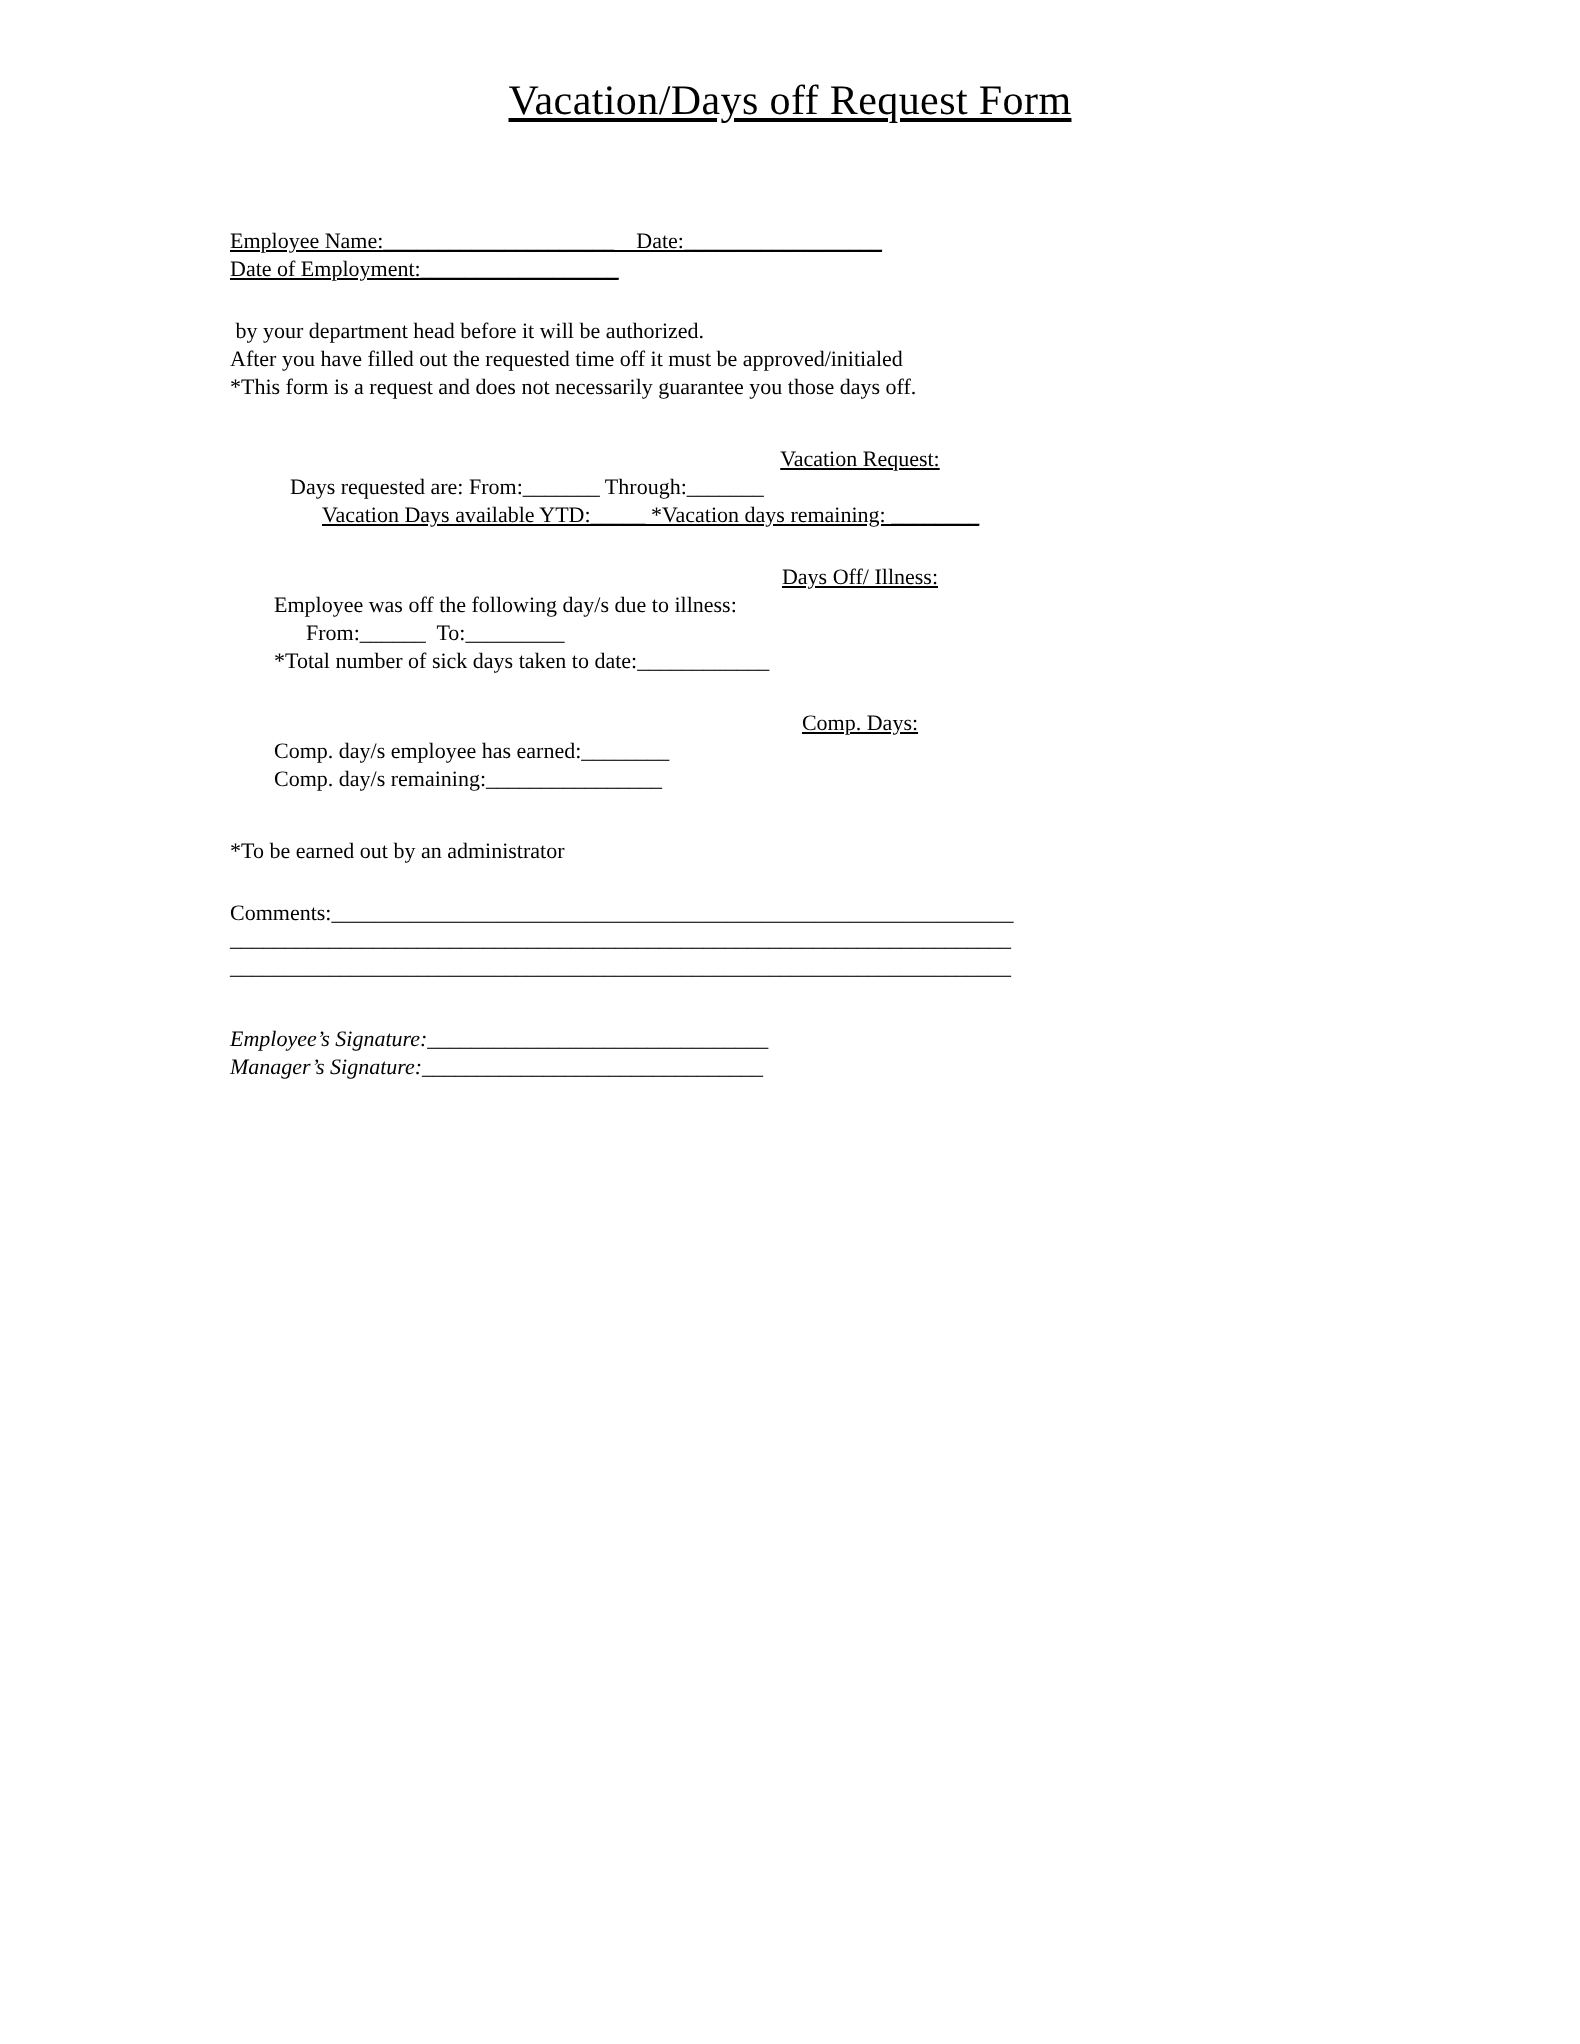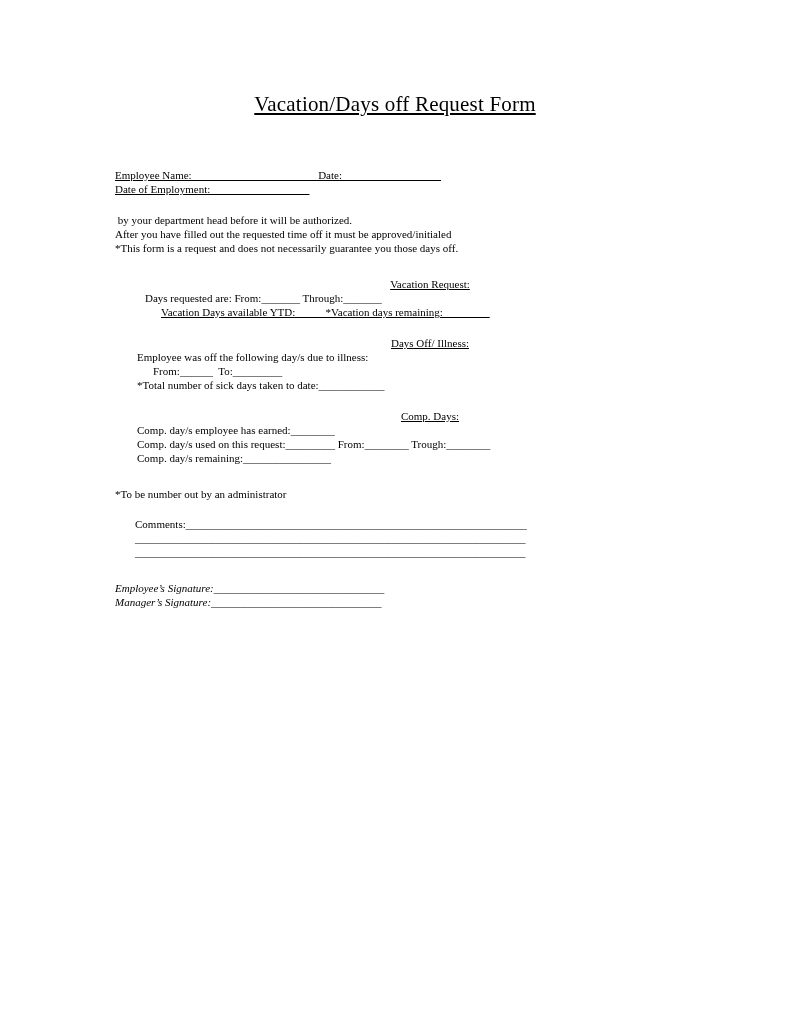--- a/index.html
+++ b/index.html
@@ -19,21 +19,21 @@
     width: 790px;
     height: 1022px;
     box-sizing: border-box;
     padding: 0;
     position: relative;
   }
   .title {
     text-align: center;
     font-size: 21px;
     text-decoration: underline;
-    margin-top: 92px;
+    margin-top: 38px;
     letter-spacing: 0.2px;
   }
   .body-area {
     margin-left: 115px;
     margin-right: 45px;
     margin-top: 52px;
     font-size: 11px;
     line-height: 1.27;
   }
   .line {
@@ -47,21 +47,21 @@
     text-decoration: underline;
     text-align: center;
   }
   .gap-md { height: 17px; }
   .gap-lg { height: 22px; }
   .indent1 { padding-left: 30px; }
   .indent2 { padding-left: 46px; text-decoration: underline; }
   .indent3 { padding-left: 22px; }
   .indent4 { padding-left: 38px; }
   .sig-block .line { padding-left: 0; font-style: italic; }
-  .comments .line { white-space: pre; margin-left: 20px; }
+  .comments .line { white-space: pre; }
 </style>
 </head>
 <body>
 
 <div class="page">
 
   <div class="title">Vacation/Days off Request Form</div>
 
   <div class="body-area">
 
@@ -94,27 +94,26 @@
       <div class="line indent4">From:______  To:_________</div>
       <div class="line indent3">*Total number of sick days taken to date:____________</div>
     </div>
 
     <div class="gap-md"></div>
 
 
     <div>
       <div class="line bold-u">Comp. Days:</div>
       <div class="line indent3">Comp. day/s employee has earned:________</div>
-      <div class="line indent3">Comp. day/s used on this request:_________ From:________ Trough:________</div>
       <div class="line indent3">Comp. day/s remaining:________________</div>
     </div>
 
     <div class="gap-lg"></div>
 
-    <div class="line">*To be number out by an administrator</div>
+    <div class="line">*To be earned out by an administrator</div>
 
     <div class="gap-md"></div>
 
     <div class="comments">
       <div class="line">Comments:______________________________________________________________</div>
       <div class="line">_______________________________________________________________________</div>
       <div class="line">_______________________________________________________________________</div>
     </div>
 
     <div class="gap-lg"></div>

